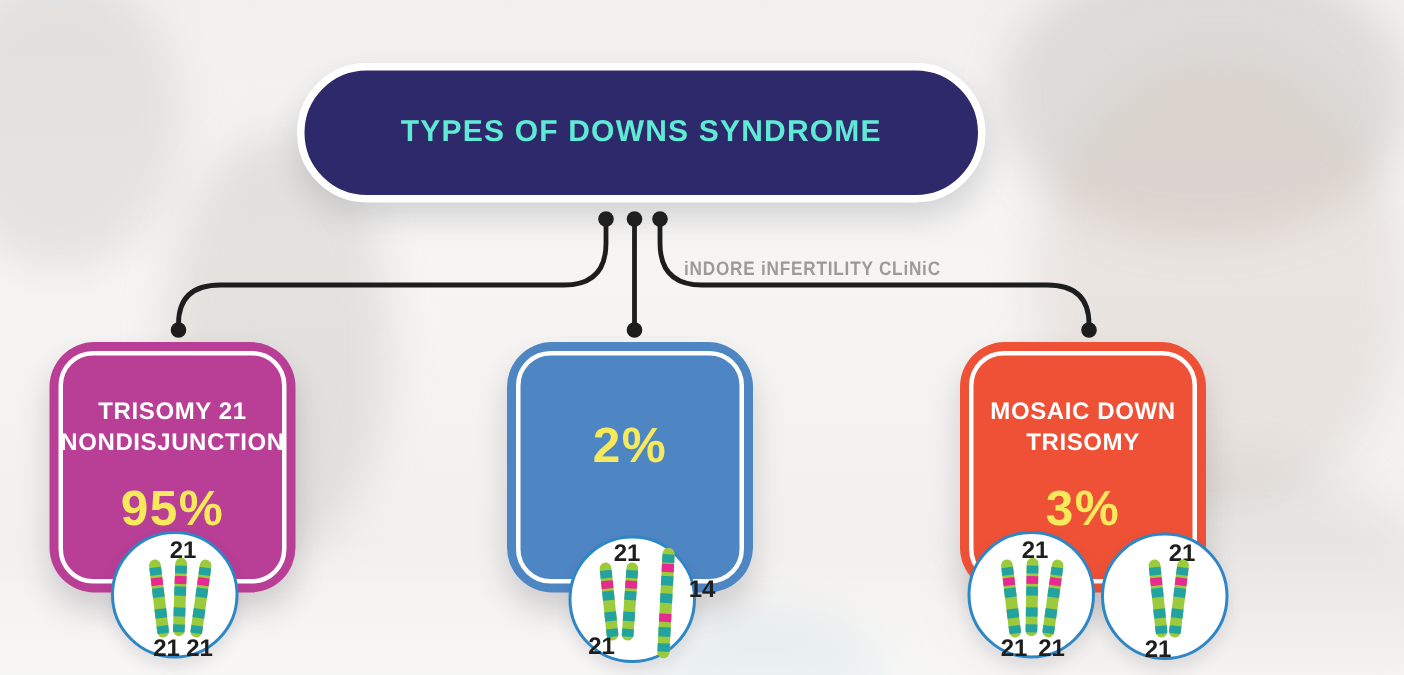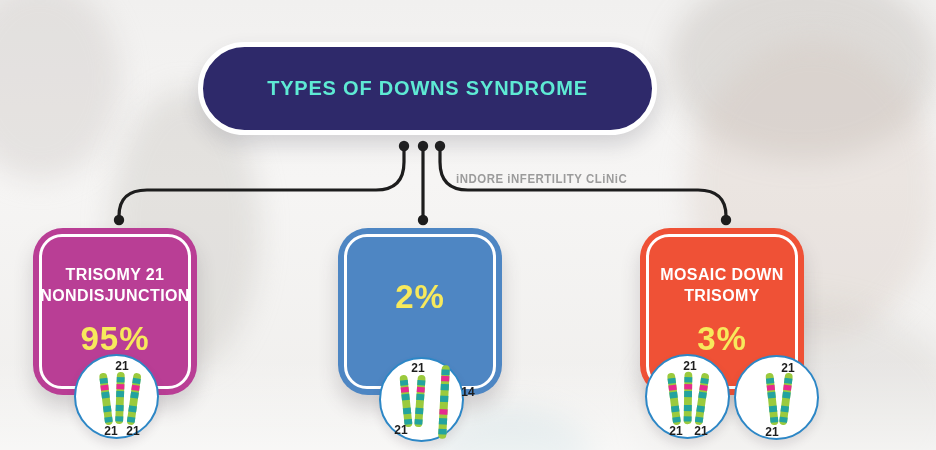--- a/index.html
+++ b/index.html
@@ -65,21 +65,21 @@
 
   
   .chrom-circle {
     position:absolute; width:85px; height:85px; border-radius:50%;
     background:#ffffff; border:2.5px solid #2d87c6; z-index:4;
     box-shadow:0 6px 10px rgba(70,60,70,0.12);
   }
   .chrom { position:absolute; }
   .chrom-label {
     position:absolute; transform:translateX(-50%);
-    font-size:12px; font-weight:700; color:#1e1e1e; white-space:nowrap;
+    font-size:16px; font-weight:700; color:#1e1e1e; white-space:nowrap;
   }
   .hidden-defs { position:absolute; width:0; height:0; }
 </style>
 </head>
 <body>
 
 <div class="stage">
 
   <div class="bg-blob bg-left-dark"></div>
   <div class="bg-blob bg-left-object"></div>

